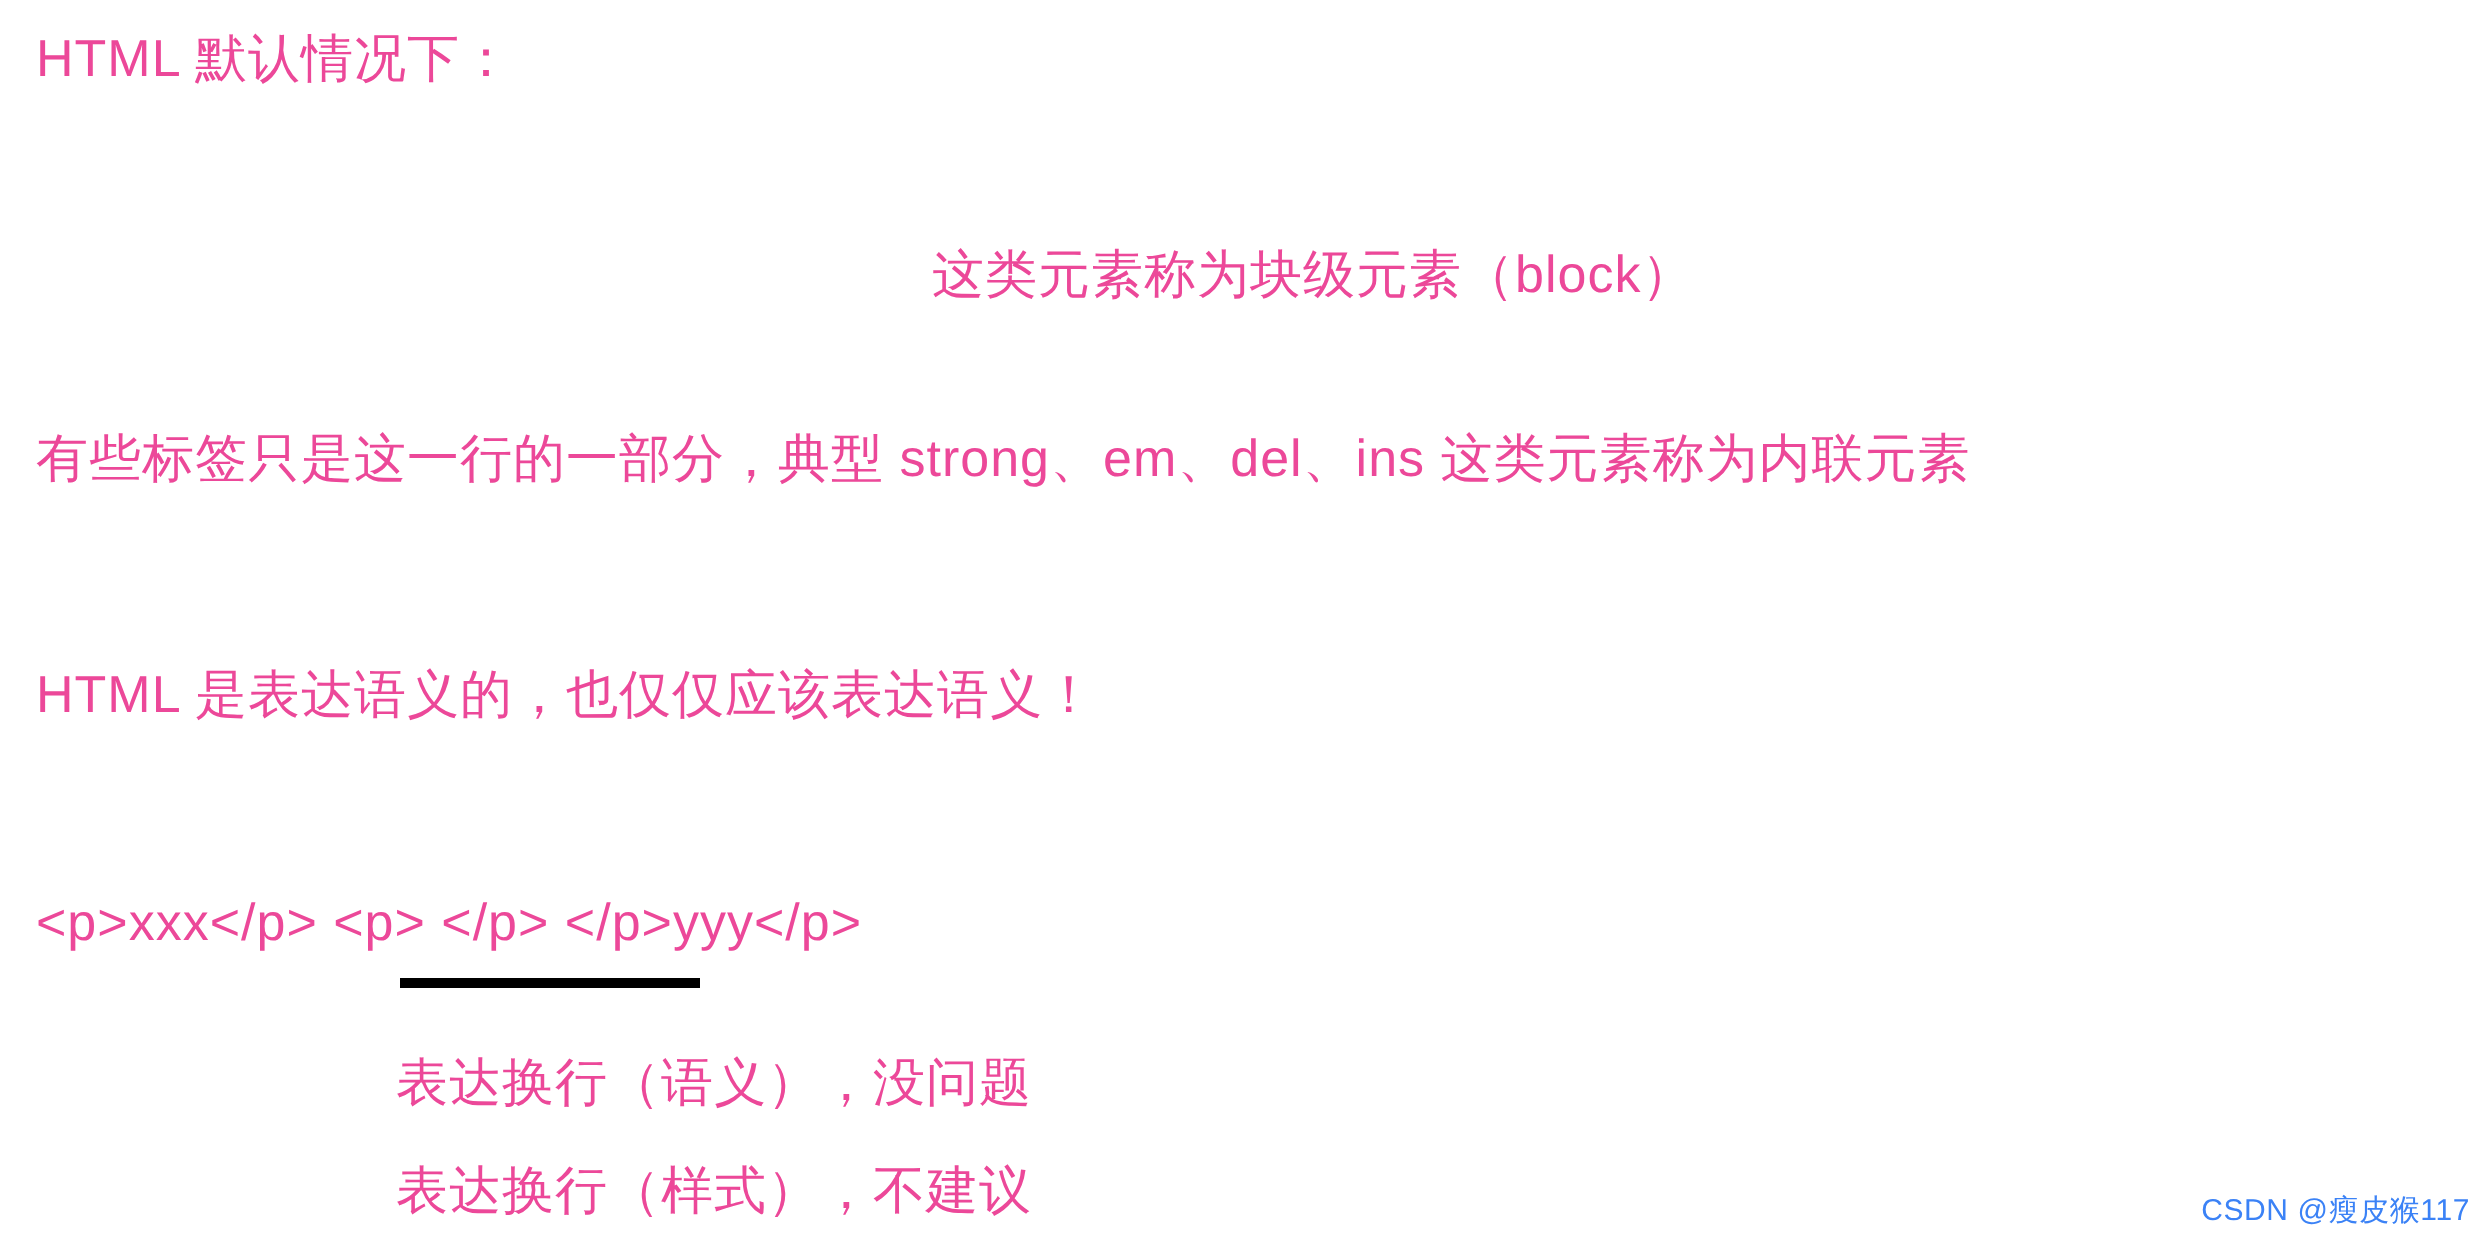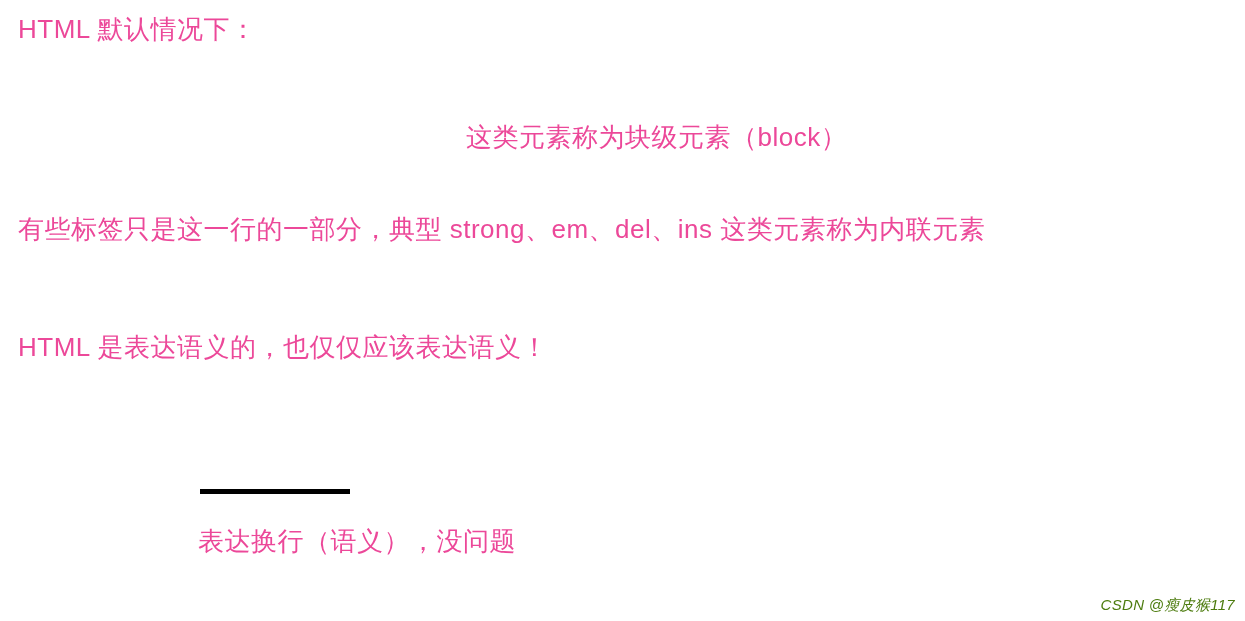--- a/index.html
+++ b/index.html
@@ -54,35 +54,36 @@
 
   
   #l8 { left: 198px; top: 524px; }
   #l9 { left: 198px; top: 578px; }
 
   .watermark {
     position: absolute;
     right: 10px;
     bottom: 6px;
     font-size: 15px;
-    color: #4d7c0f;
+    color: #3b82f6;
     white-space: nowrap;
     letter-spacing: 0.3px;
-    font-style: italic;
   }
 </style>
 </head>
 <body>
 
 <div class="page">
 
   <div class="line" id="l1">HTML 默认情况下：</div>
   <div class="line" id="l3b">这类元素称为块级元素（block）</div>
   <div class="line" id="l4">有些标签只是这一行的一部分，典型 strong、em、del、ins  这类元素称为内联元素</div>
 
   <div class="line" id="l5">HTML 是表达语义的，也仅仅应该表达语义！</div>
+  <div class="line" id="l7">&lt;p&gt;xxx&lt;/p&gt; &lt;p&gt; &lt;/p&gt; &lt;/p&gt;yyy&lt;/p&gt;</div>
 
   <div id="underline"></div>
 
   <div class="line" id="l8">表达换行（语义），没问题</div>
+  <div class="line" id="l9">表达换行（样式），不建议</div>
 
   <div class="watermark">CSDN @瘦皮猴117</div>
 </div>
 
 </body></html>

